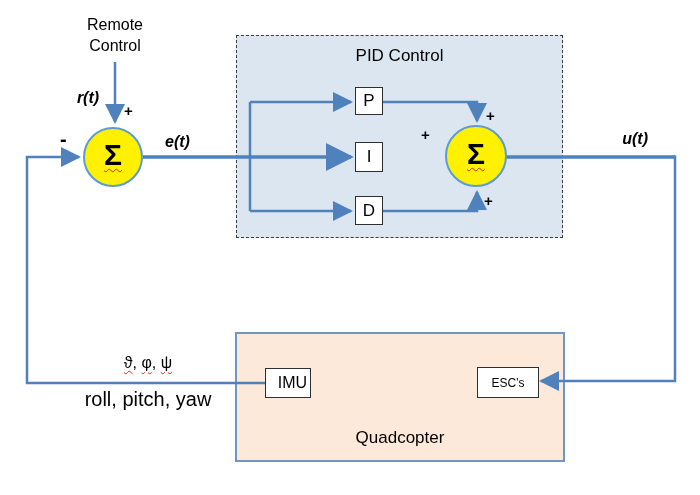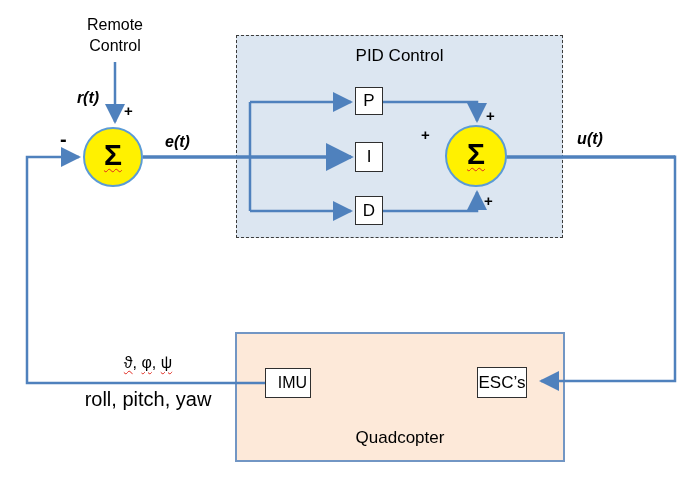--- a/index.html
+++ b/index.html
@@ -19,40 +19,40 @@
   
   .block{
     position:absolute;z-index:3;box-sizing:border-box;background:#ffffff;
     border:1.5px solid #2f2f2f;display:flex;align-items:center;justify-content:center;
     font-size:17px;
   }
   #p-block{left:355px;top:87px;width:28px;height:28px;}
   #i-block{left:355px;top:142px;width:28px;height:30px;}
   #d-block{left:355px;top:196px;width:28px;height:29px;}
   #imu-block{left:265px;top:368px;width:46px;height:30px;font-size:16px;padding-left:9px;}
-  #esc-block{left:477px;top:367px;width:50px;height:31px;font-size:17px;text-align:center;}
+  #esc-block{left:477px;top:367px;width:62px;height:31px;font-size:12px;text-align:center;}
   
   .sum{
     position:absolute;z-index:3;box-sizing:border-box;border-radius:50%;
     background:#fff100;border:2px solid #5b9bd5;
     display:flex;align-items:center;justify-content:center;
   }
   #sum-left{left:83px;top:127px;width:60px;height:60px;}
   #sum-right{left:445px;top:125px;width:62px;height:62px;}
   .sigma{
     font-size:30px;font-weight:bold;line-height:1;padding-bottom:4px;
     text-decoration:underline wavy #e0281e 1px;text-underline-offset:3px;
   }
   
   .lbl{position:absolute;z-index:4;white-space:nowrap;}
   #remote-label{left:60px;top:14px;width:110px;text-align:center;font-size:16px;line-height:21px;}
   .sig{font-style:italic;font-weight:bold;font-size:16px;}
   #r-label{left:68px;top:89px;width:40px;text-align:center;}
   #e-label{left:165px;top:133px;width:50px;text-align:left;}
-  #u-label{left:560px;top:130px;width:60px;text-align:center;}
+  #u-label{left:588px;top:130px;width:60px;text-align:right;}
   #thrust-label{left:574px;top:169px;width:100px;text-align:left;font-size:13.5px;}
   .plus{font-weight:bold;font-size:15px;}
   #plus-top{left:124px;top:102px;}
   #plus-p{left:486px;top:107px;}
   #plus-i{left:421px;top:126px;}
   #plus-d{left:484px;top:192px;}
   #minus{left:60px;top:128px;font-weight:bold;font-size:20px;}
   #angles-label{left:98px;top:354px;width:100px;text-align:center;font-size:16px;}
   .squig{text-decoration:underline wavy #e0281e 1px;text-underline-offset:2px;}
   #rpy-label{left:73px;top:388px;width:150px;text-align:center;font-size:20px;}

